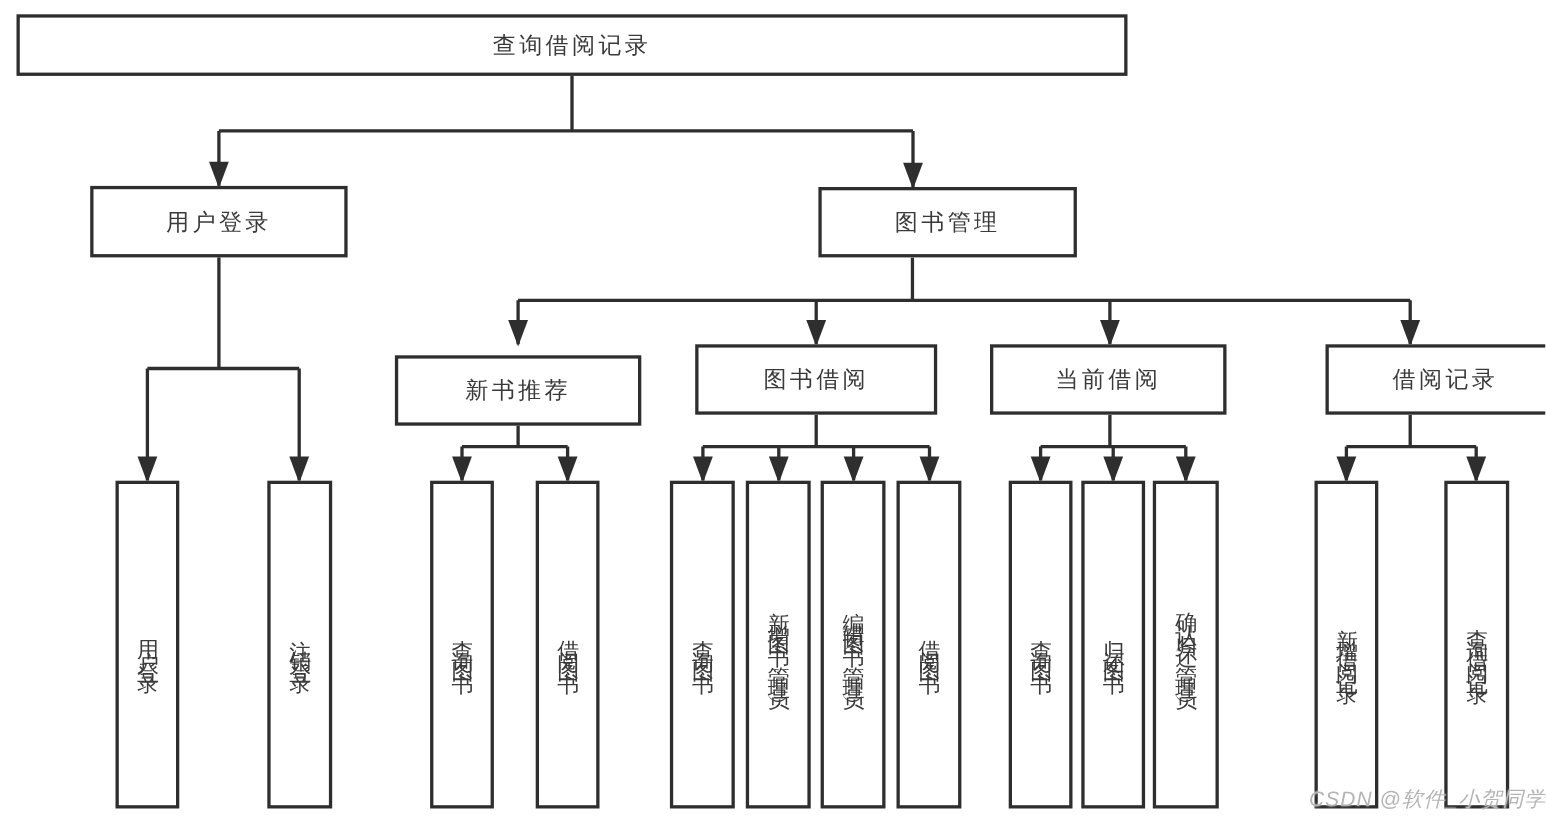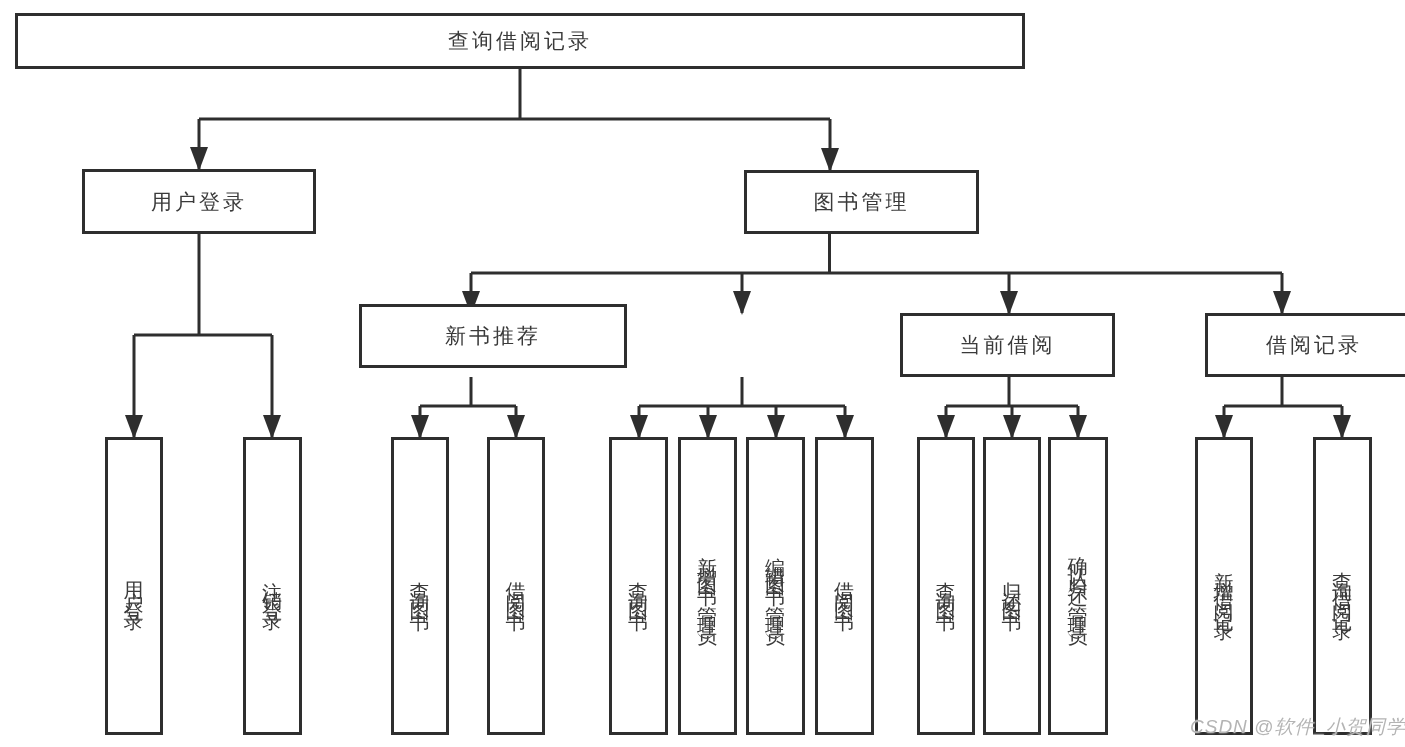--- a/index.html
+++ b/index.html
@@ -87,21 +87,22 @@
     <polygon points="1069,415 1087,415 1078,439"></polygon>
     <polygon points="1215,415 1233,415 1224,439"></polygon>
     <polygon points="1333,415 1351,415 1342,439"></polygon>
   </svg>
 
   <div class="hbox" style="left:15px;top:13px;width:1010px;height:56px;">查询借阅记录</div>
 
   <div class="hbox" style="left:82px;top:169px;width:234px;height:65px;">用户登录</div>
   <div class="hbox" style="left:744px;top:170px;width:235px;height:64px;">图书管理</div>
 
-  <div class="hbox" style="left:359px;top:304px;width:268px;height:64px;">新书推荐</div>
+  <div class="hbox" style="left:359px;top:323px;width:224px;height:64px;">新书推荐</div>
+  <div class="hbox" style="left:632px;top:313px;width:220px;height:64px;">图书借阅</div>
   <div class="hbox" style="left:900px;top:313px;width:215px;height:64px;">当前借阅</div>
   <div class="hbox" style="left:1173px;top:313px;width:218px;height:64px;margin-left:32px;">借阅记录</div>
 
   <div class="leaf" style="left:105px;">
     <span>用户登录</span>
   </div>
   <div class="leaf" style="left:243px;width:59px;">
     <span>注销登录</span>
   </div>
 

